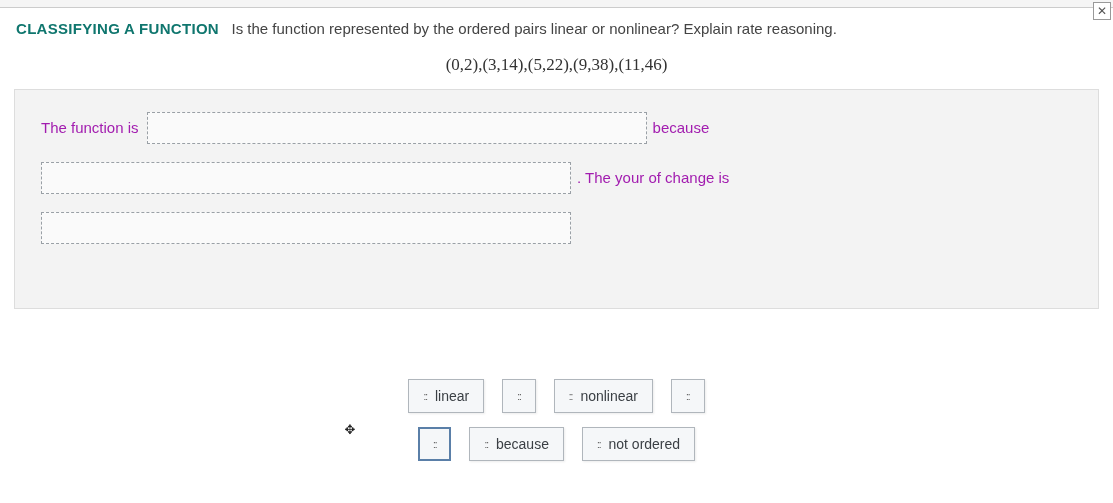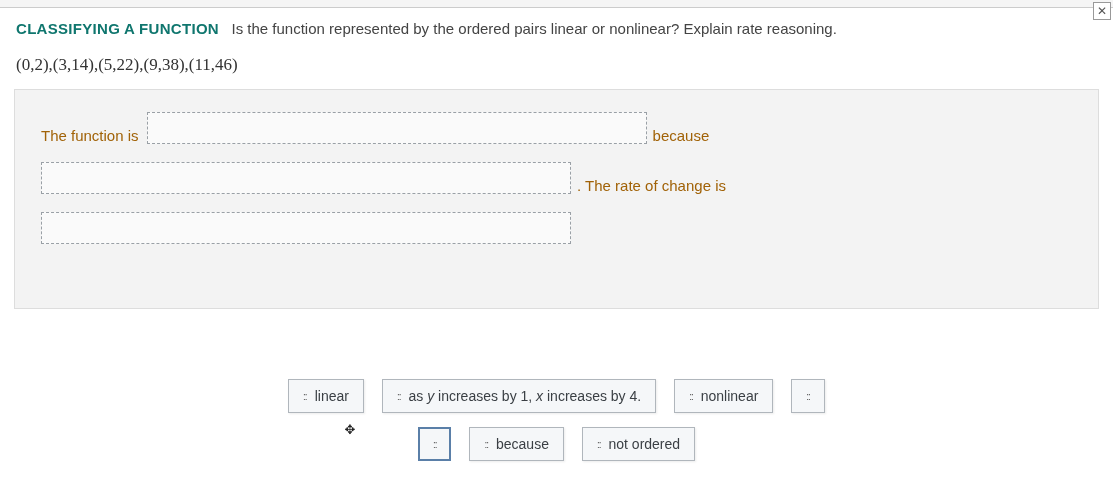--- a/index.html
+++ b/index.html
@@ -33,34 +33,35 @@
     .title-bold {
       font-weight: bold;
       color: #0f766e;
       letter-spacing: 0.3px;
     }
     .pairs {
       padding: 8px 16px 14px 16px;
       font-size: 17px;
       color: #333;
       font-family: "Times New Roman", serif;
+      text-align: center;
     }
     .work-area {
       margin: 0 14px;
       background: #f3f3f3;
       border: 1px solid #ddd;
       padding: 22px 26px 34px 26px;
       height: 220px;
       position: relative;
     }
     .line {
       display: flex;
-      align-items: flex-end;
+      align-items: center;
       margin-bottom: 18px;
-      color: #a16207;
+      color: #a21caf;
       font-size: 15px;
     }
     .label-text {
       white-space: nowrap;
     }
     .drop-zone {
       border: 1.5px dashed #9aa0a6;
       height: 32px;
       background: #fafafa;
     }
@@ -156,42 +157,35 @@
 <div class="pairs">(0,2),(3,14),(5,22),(9,38),(11,46)</div>
 
 <div class="work-area">
   <div class="line">
     <span class="label-text">The function is</span>
     <div class="drop-zone dz1"></div>
     <span class="label-text">because</span>
   </div>
   <div class="line">
     <div class="drop-zone dz2"></div>
-    <span class="label-text">. The rate of change is</span>
+    <span class="label-text">. The your of change is</span>
   </div>
   <div class="line">
     <div class="drop-zone dz3"></div>
   </div>
 </div>
 
 <div class="tile-bank">
   <div class="tile-row">
     <div class="tile">
       <span class="drag-dots">::</span>
       <span>linear</span>
     </div>
     <div class="tile">
       <span class="drag-dots">::</span>
-      <span>
-        <span>as </span>
-        <span class="italic">y</span>
-        <span> increases by 1, </span>
-        <span class="italic">x</span>
-        <span> increases by 4.</span>
-      </span>
     </div>
     <div class="tile">
       <span class="drag-dots">::</span>
       <span>nonlinear</span>
     </div>
     <div class="tile">
       <span class="drag-dots">::</span>
     </div>
   </div>
   <div class="tile-row">

